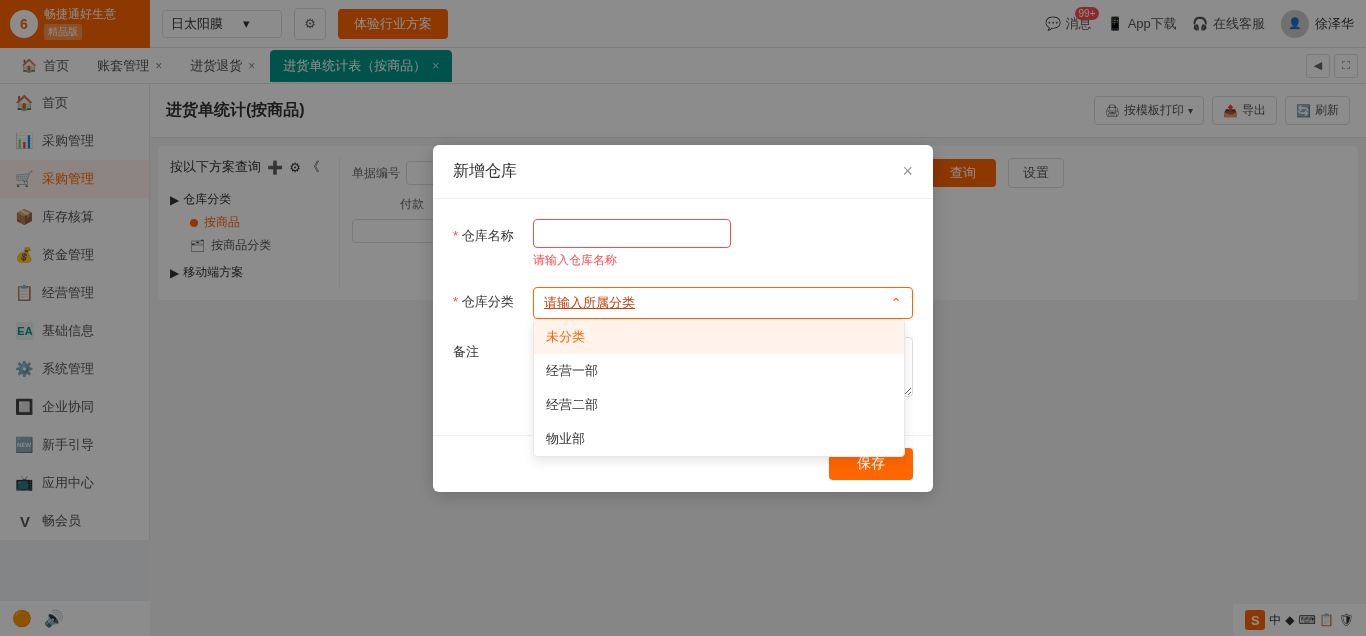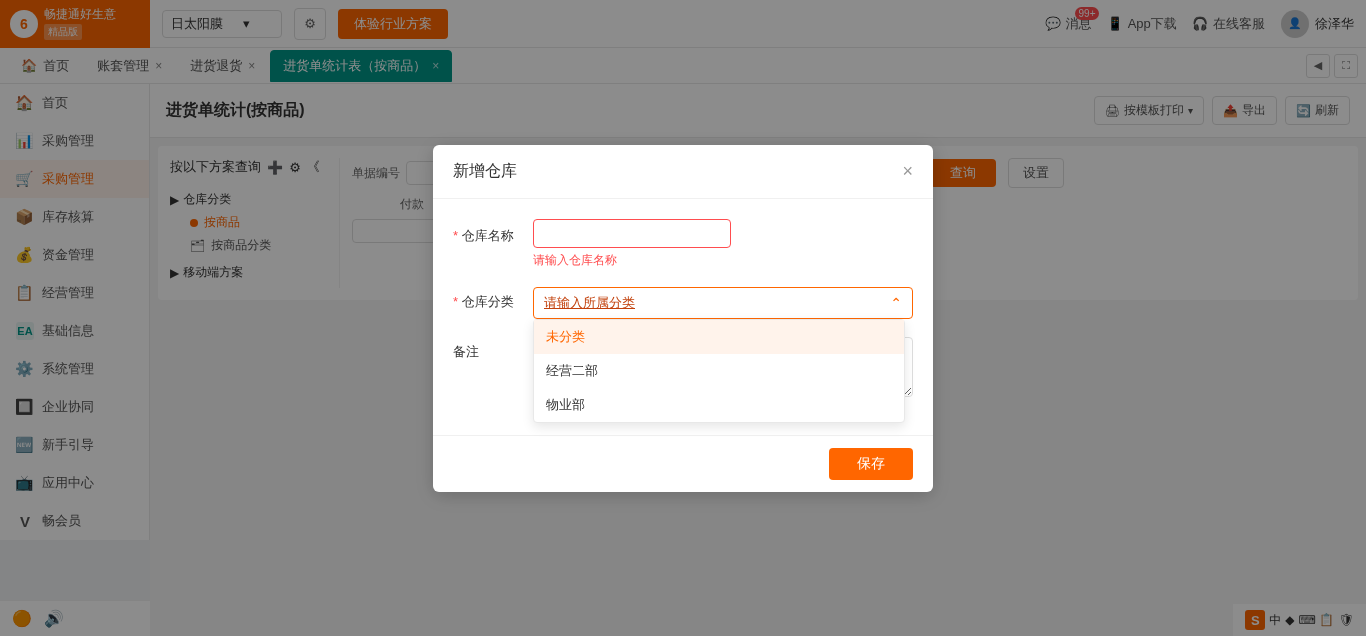--- a/index.html
+++ b/index.html
@@ -331,20 +331,21 @@
           <span style="color:#ff4d4f;">*</span>
           <span>仓库分类</span>
         </div>
         <div class="dropdown-wrapper">
           <div class="dropdown-input" style="border:1px solid #ff6600;border-radius:4px;padding:6px 10px;display:flex;align-items:center;justify-content:space-between;cursor:pointer;">
             <span style="color:#c2410c;font-size:13px;text-decoration:underline;">请输入所属分类</span>
             <span style="color:#ff6600;font-size:14px;">⌃</span>
           </div>
           <div class="dropdown-list" style="position:absolute;top:100%;left:0;right:8px;background:#fff;border:1px solid #e8e8e8;border-radius:4px;box-shadow:0 4px 12px rgba(0,0,0,0.1);z-index:300;">
             <div class="dropdown-option selected" style="padding:8px 12px;cursor:pointer;font-size:13px;background:#fff3eb;color:#ff6600;">未分类</div>
+            <div class="dropdown-option" style="padding:8px 12px;cursor:pointer;font-size:13px;color:#333;">经营一部</div>
             <div class="dropdown-option" style="padding:8px 12px;cursor:pointer;font-size:13px;color:#333;">经营二部</div>
             <div class="dropdown-option" style="padding:8px 12px;cursor:pointer;font-size:13px;color:#333;">物业部</div>
           </div>
         </div>
       </div>
 
       <div class="form-row">
         <div class="form-label">备注</div>
         <textarea class="form-textarea" style="flex: 1 1 0%; border: 1px solid rgb(221, 221, 221); border-radius: 4px; padding: 6px 10px; font-size: 13px; height: 60px; resize: vertical;"></textarea>
       </div>

